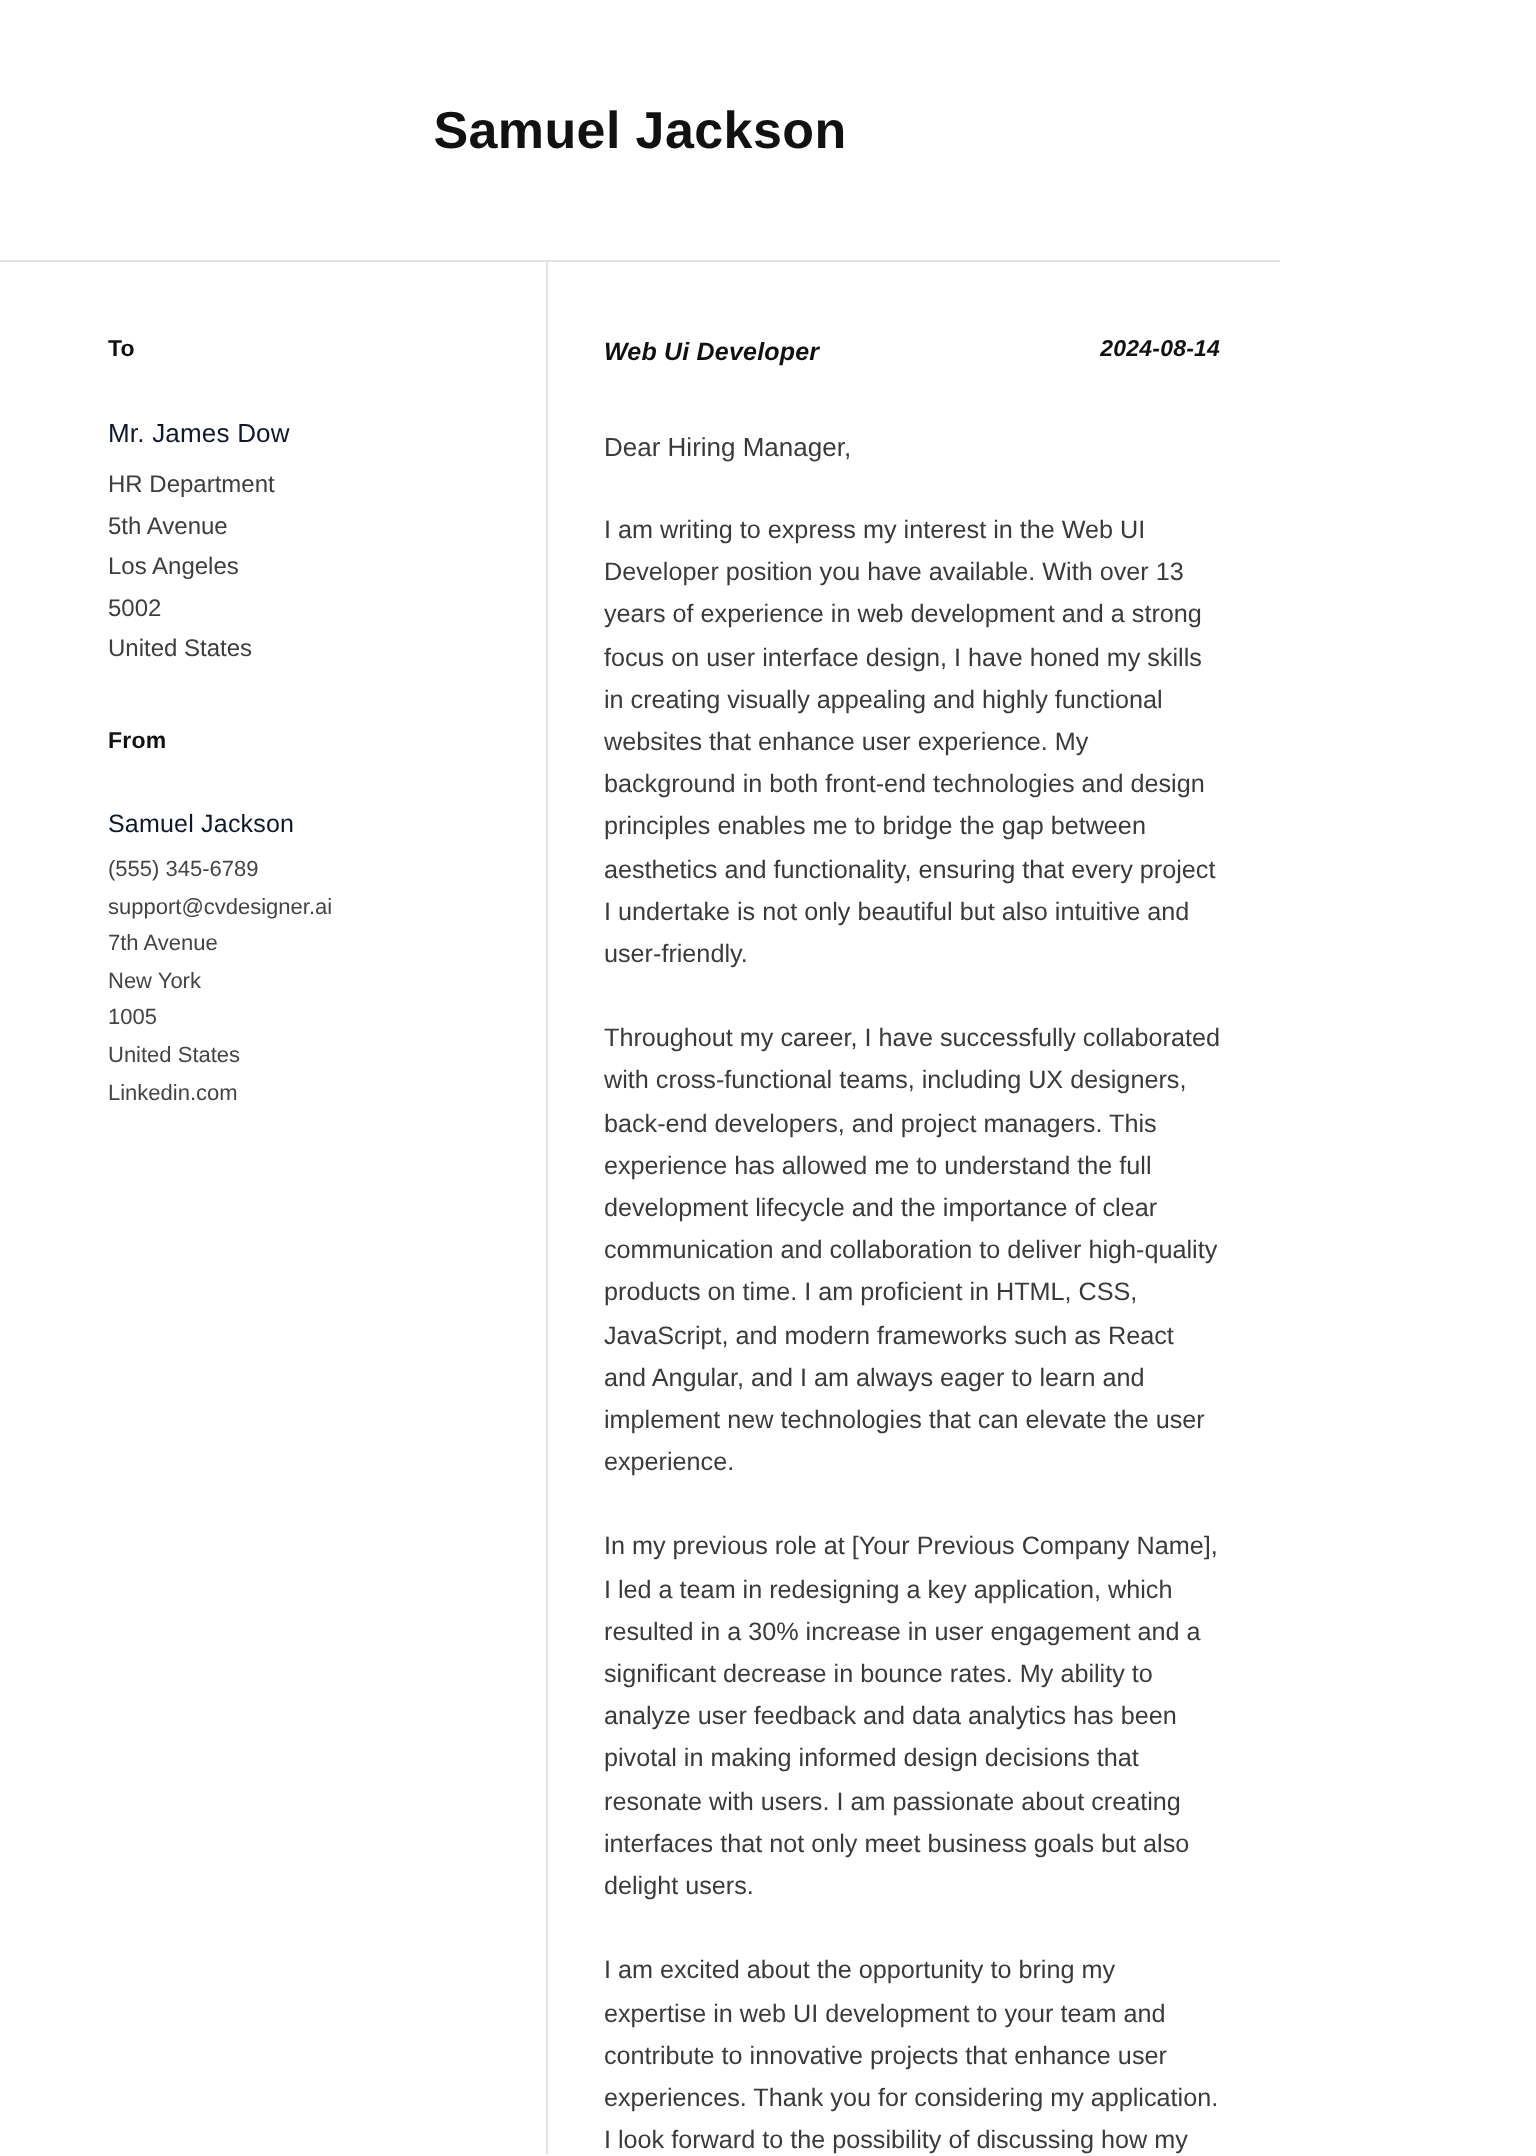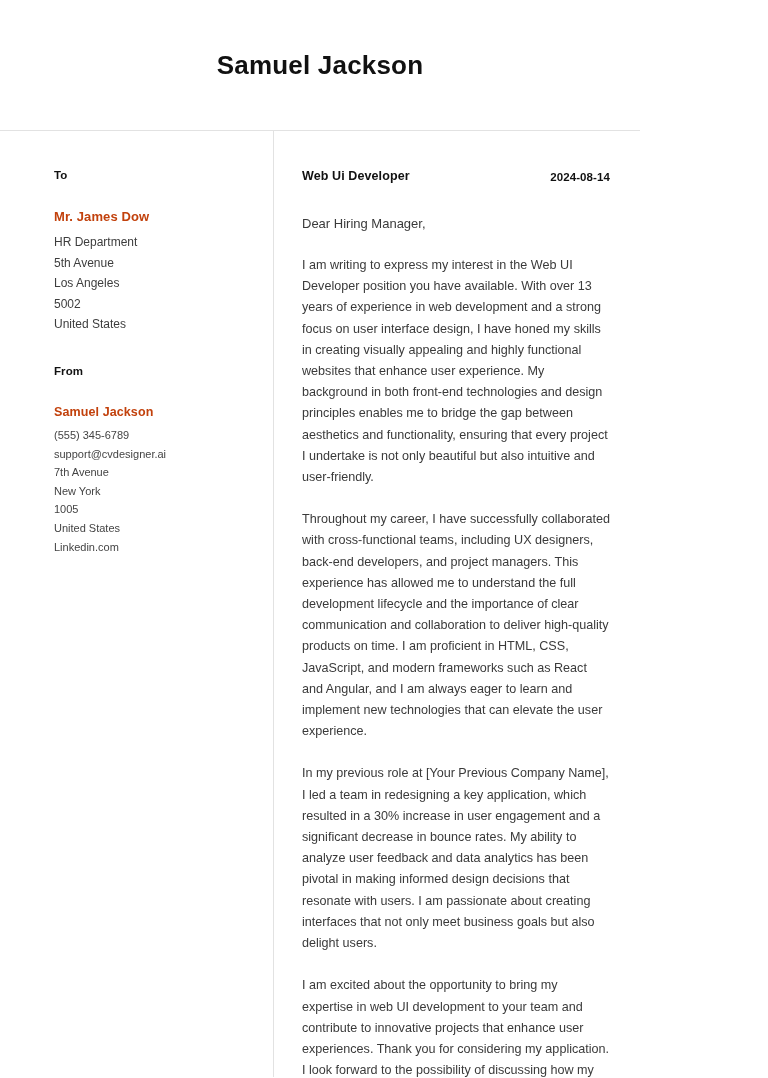--- a/index.html
+++ b/index.html
@@ -66,22 +66,22 @@
     font-weight: bold;
     color: #111111;
     margin-bottom: 16px;
     letter-spacing: 0.1px;
   }
   .block {
     margin-bottom: 30px;
   }
   .party-name {
     font-size: 13px;
-    font-weight: bold;
-    color: #c2410c;
+    font-weight: normal;
+    color: #0f172a;
     margin-bottom: 8px;
     letter-spacing: 0.1px;
     margin-top: 28px;
   }
   .party-name.small {
     font-size: 12.5px;
     margin-bottom: 7px;
   }
   .addr-line {
     font-size: 12px;
@@ -90,23 +90,24 @@
   }
   .addr-line.tight {
     font-size: 11px;
     line-height: 18.6px;
     color: #444444;
   }
 
   
   .main-head {
     display: flex;
-    align-items: flex-end;
+    align-items: flex-start;
     justify-content: space-between;
     margin-bottom: 30px;
+    font-style: italic;
   }
   .job-title {
     font-size: 12.5px;
     font-weight: bold;
     color: #111111;
     letter-spacing: 0.1px;
   }
   .letter-date {
     font-size: 11.5px;
     font-weight: bold;

